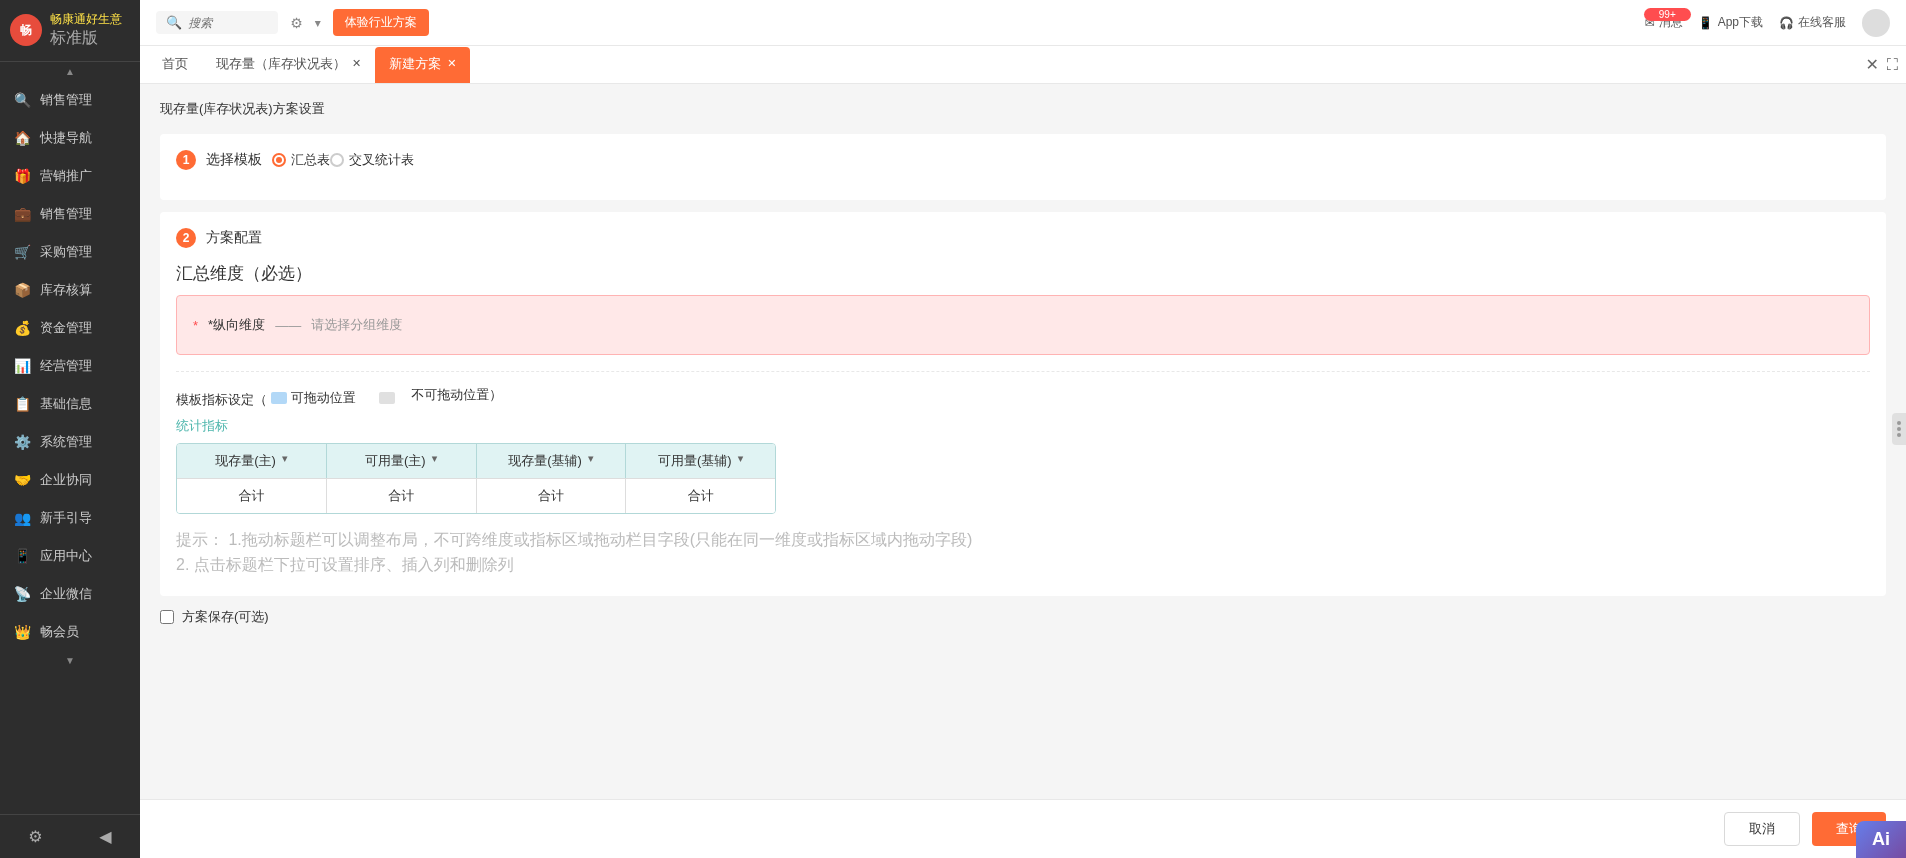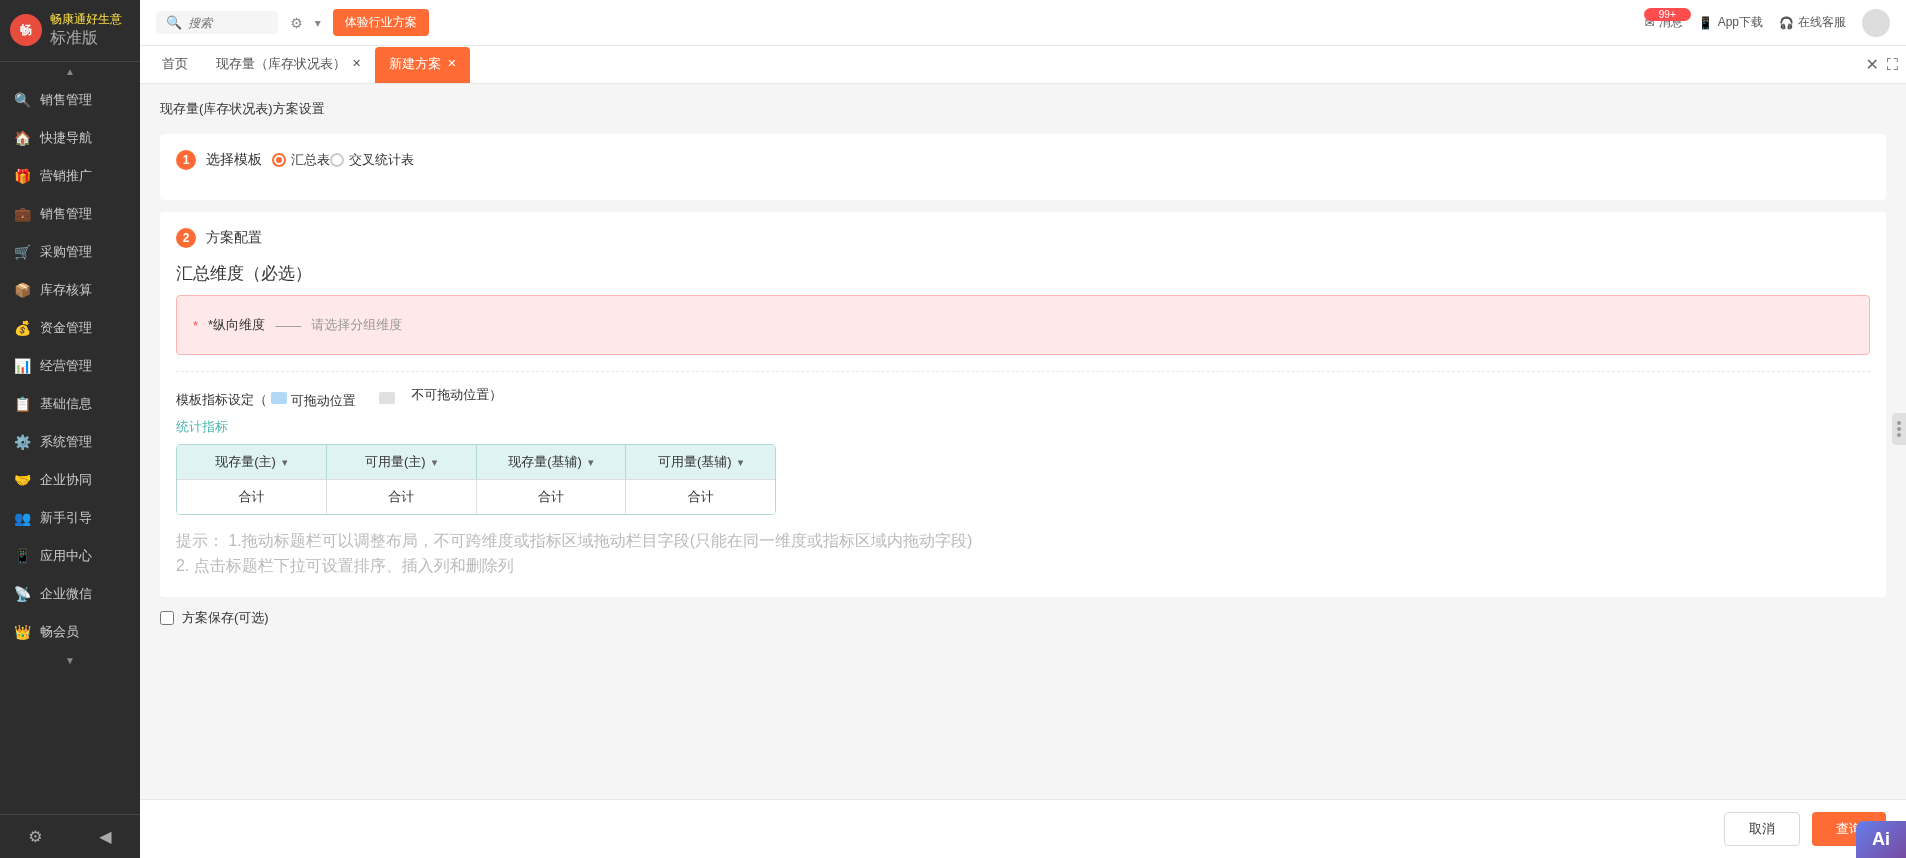--- a/index.html
+++ b/index.html
@@ -161,21 +161,21 @@
     .dim-placeholder { color: #999; font-size: 13px; }
 
     .indicator-label { font-size: 13px; color: #333; margin-bottom: 8px; }
 
     
     .stat-label { color: #4db6ac; font-size: 13px; margin-bottom: 8px; }
     .stat-table { border: 1px solid #b2d8d8; border-radius: 4px; overflow: hidden; width: 600px; }
     .stat-table-header { display: flex; background: #e0f3f3; }
     .stat-col-header {
       flex: 1; padding: 8px 10px; border-right: 1px solid #b2d8d8;
-      display: flex; align-items: center; justify-content: center; gap: 6px;
+      display: flex; justify-content: center; gap: 6px;
       font-size: 13px; color: #333;
     }
     .stat-col-header:last-child { border-right: none; }
     .chevron-icon { color: #666; font-size: 11px; cursor: pointer; }
     .stat-table-row { display: flex; border-top: 1px solid #ddd; }
     .stat-cell {
       flex: 1; padding: 8px 10px; border-right: 1px solid #ddd;
       text-align: center; font-size: 13px; color: #333; background: #fff;
     }
     .stat-cell:last-child { border-right: none; }
@@ -387,21 +387,21 @@
           <span class="dim-label">*纵向维度</span>
           <span class="dim-arrow">——</span>
           <span class="dim-placeholder">请选择分组维度</span>
         </div>
       </div>
 
       <hr class="divider">
 
       <div class="indicator-label">
         <span>模板指标设定（</span>
-        <span style="display:inline-flex;align-items:flex-start;gap:4px;">
+        <span style="display:inline-flex;align-items:center;gap:4px;">
           <span style="display:inline-block;width:16px;height:12px;background:#b2d8f7;border-radius:2px;"></span>
           <span>可拖动位置</span>
         </span>
         <span style="display:inline-flex;align-items:flex-end;gap:16px;margin-left:20px;">
           <span style="display:inline-block;width:16px;height:12px;background:#e0e0e0;border-radius:2px;"></span>
           <span>不可拖动位置）</span>
         </span>
       </div>
 
       <div class="stat-label">统计指标</div>

